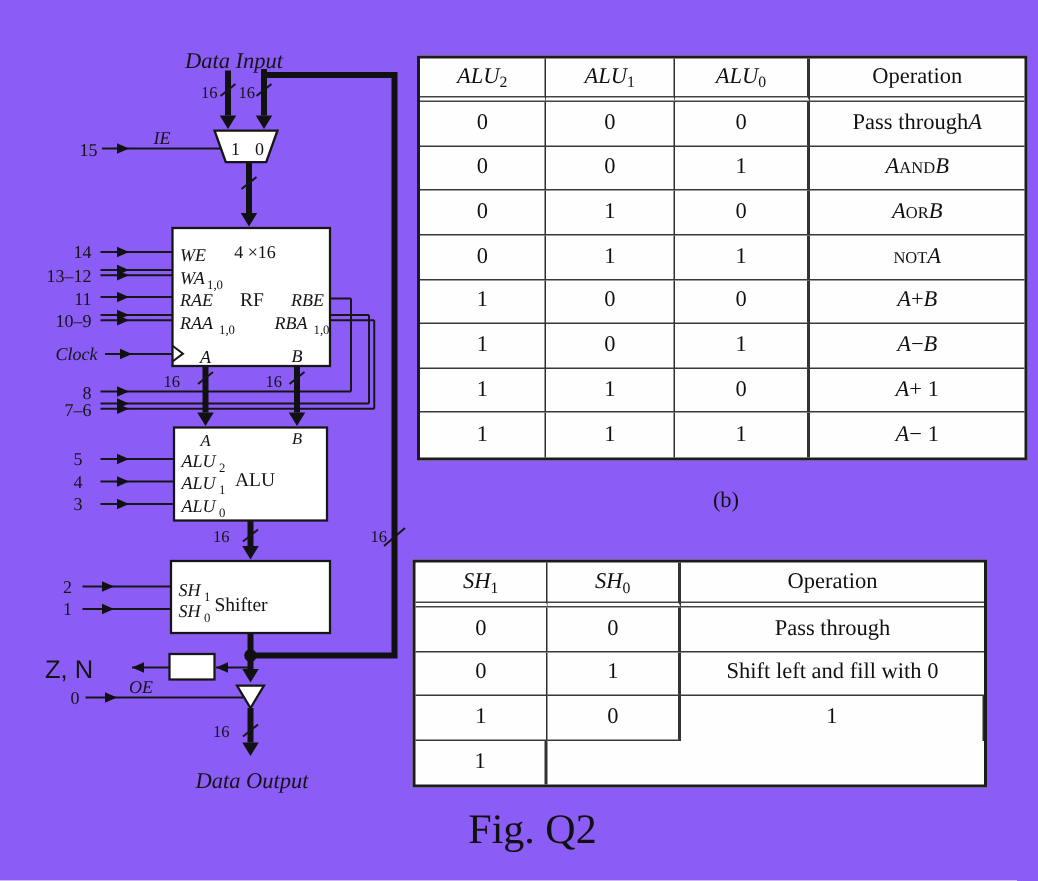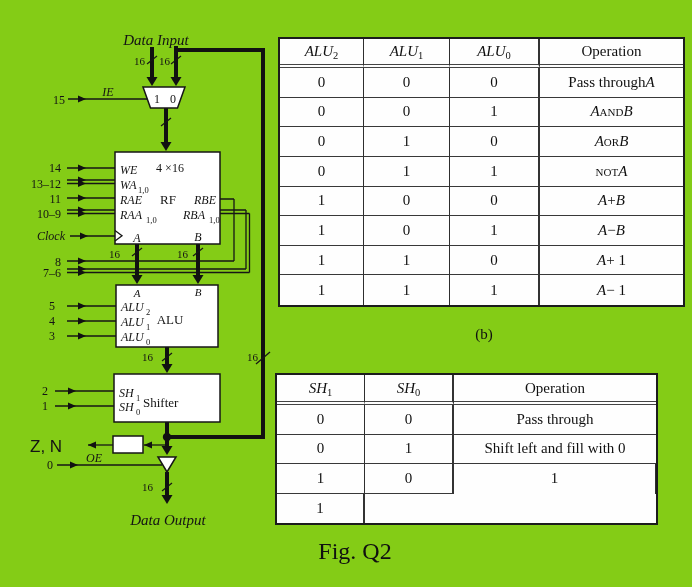--- a/index.html
+++ b/index.html
@@ -1,16 +1,16 @@
 <!DOCTYPE html>
 <html><head>
 <meta charset="utf-8">
 <style>
   html,body{margin:0;padding:0;background:#ffffff;}
-  #page{position:relative;width:692px;height:587px;background:#84cc16;overflow:hidden;
+  #page{position:relative;width:692px;height:587px;background:#8b5cf6;overflow:hidden;
         font-family:"Liberation Serif",serif;color:#111;}
   svg{position:absolute;left:0;top:0;}
   svg text{fill:#141414;font-family:"Liberation Serif",serif;}
   .it{font-style:italic;}
   .f8{font-size:8.5px;} .f11{font-size:11px;} .f12{font-size:12px;}
   .f13{font-size:13px;} .f15{font-size:15px;}
   .sans{font-family:"Liberation Sans",sans-serif;font-size:17px;}
   .wire{stroke:#161616;stroke-width:1.3;fill:none;}
   .bus{stroke:#111;stroke-width:4;fill:none;}
   .boxln{stroke:#161616;stroke-width:1.5;fill:#ffffff;}
@@ -29,21 +29,21 @@
   .cell.lastcol{border-right:none;}
   .cell.lastrow{border-bottom:none;}
   .cell.head{border-bottom:4px double #444;}
   .hb{font-style:italic;}
   .hs{font-size:10.5px;position:relative;top:4px;}
   .op .sc{font-variant:small-caps;}
   .op .it{font-style:italic;}
 
   .caption{position:absolute;text-align:center;color:#101010;}
   #b-label{left:458px;top:326px;width:52px;font-size:15px;}
-  #fig-caption{left:295px;top:538px;width:120px;font-size:24px;}
+  #fig-caption{left:295px;top:538px;width:120px;font-size:28px;}
 </style>
 </head>
 <body>
 
 <div id="page">
 
   <svg width="692" height="587" viewBox="0 0 692 587">
 
     <g>
       <path class="wire" d="M68,99 H147"></path>

